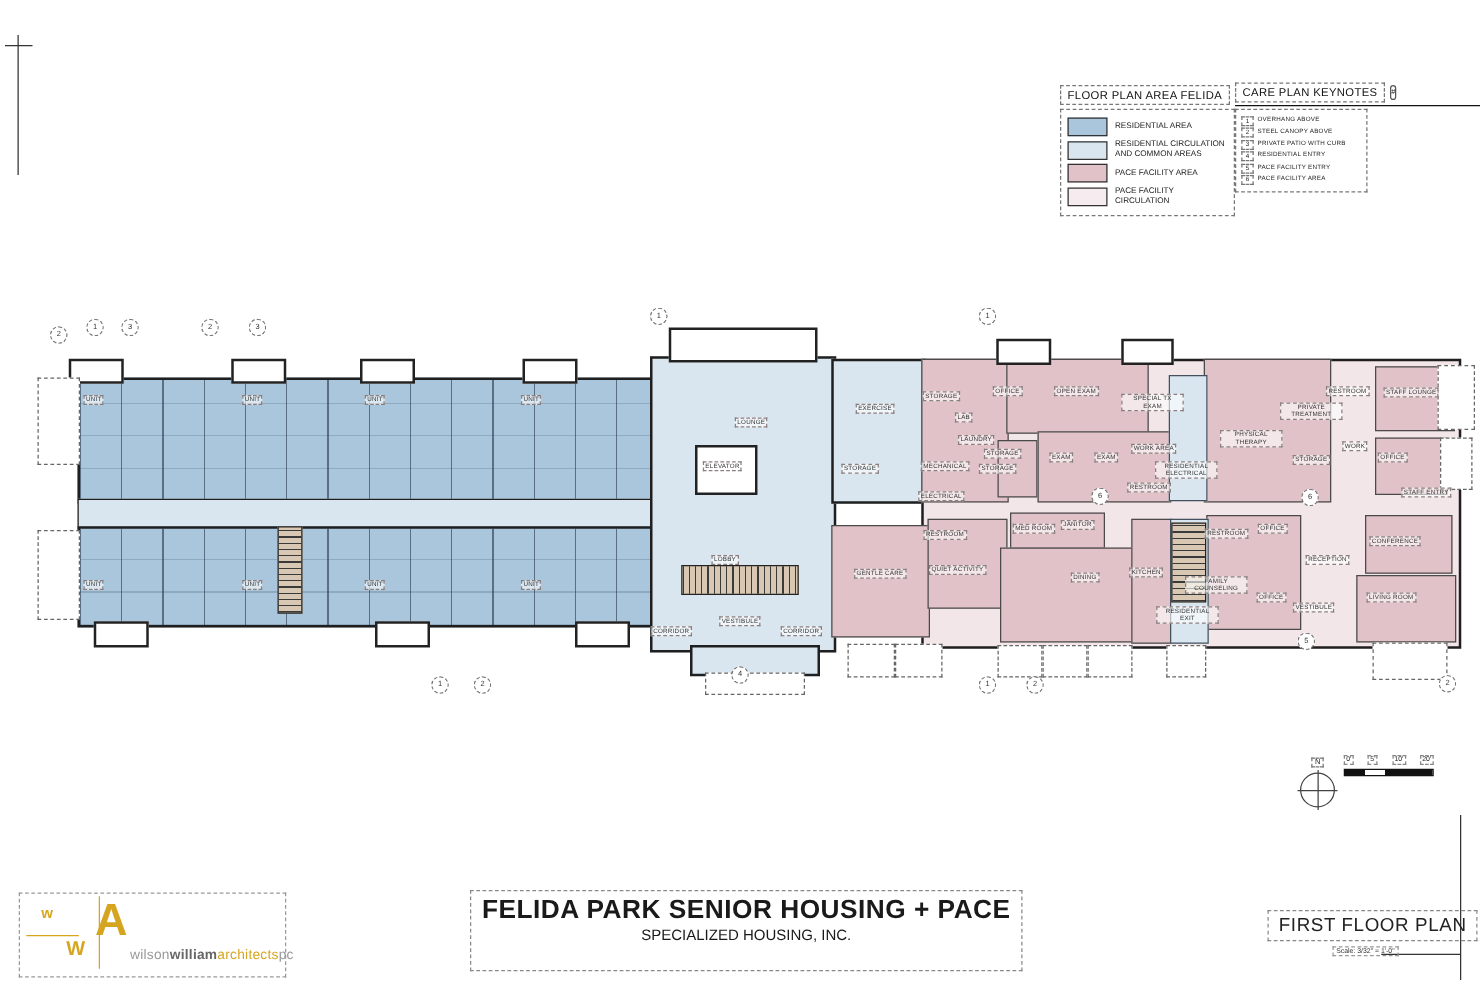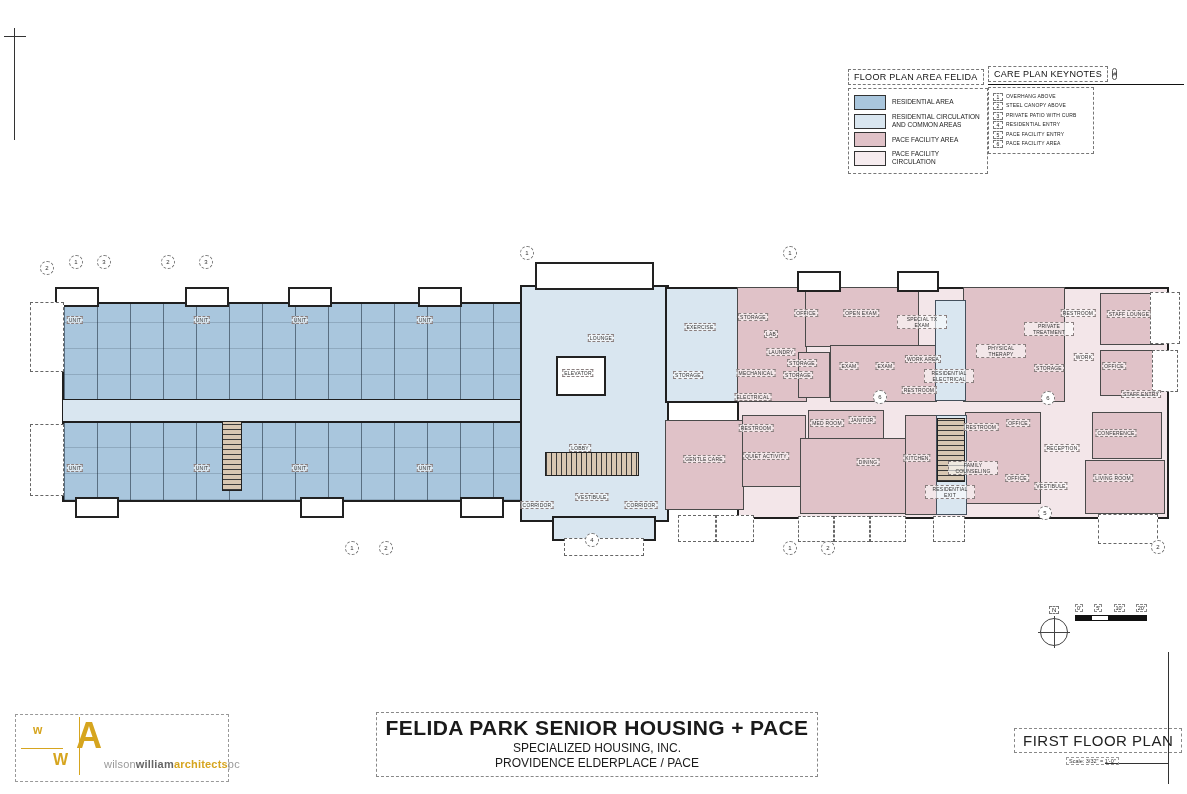--- a/index.html
+++ b/index.html
@@ -277,30 +277,29 @@
   <div class="sb-bar">
     <div style="width:16px;background:#111"></div>
     <div style="width:16px;background:#fff"></div>
     <div style="width:38px;background:#111"></div>
   </div>
 </div>
 
 <div class="abs" id="titleblock" style="left:376px;top:712px;width:440px;height:60px">
   <div class="tb-project">FELIDA PARK SENIOR HOUSING + PACE</div>
   <div class="tb-sub">SPECIALIZED HOUSING, INC.</div>
-  <div class="tb-sub">PROVIDENCE ELDERPLACE / PACE</div>
 </div>
 
 <div class="abs" style="left:1014px;top:728px">
   <div style="border:1px dashed #888;padding:3px 8px;font-size:15px;letter-spacing:.5px;color:#222">FIRST FLOOR PLAN</div>
 </div>
 <div class="abs" style="left:1066px;top:757px;border:1px dashed #999;font-size:5.5px;padding:0 2px;color:#333">Scale: 3/32" = 1'-0"</div>
 
 <div class="abs" id="logo" style="left:15px;top:714px;width:212px;height:66px">
   <div class="abs goldline" style="left:63px;top:2px;width:1px;height:58px"></div>
   <div class="abs goldline" style="left:5px;top:33px;width:42px;height:1px"></div>
   <div class="abs gold" style="left:17px;top:8px;font-size:12px">w</div>
   <div class="abs gold" style="left:60px;top:0px;font-size:36px">A</div>
   <div class="abs gold" style="left:37px;top:36px;font-size:16px">W</div>
   <div class="abs logo-text" style="left:88px;top:43px">
-    <span style="color:#9a9a9a">wilson</span><span style="color:#666;font-weight:bold">william</span><span class="gold" style="font-weight:bold">architects</span><span style="color:#9a9a9a">pc</span>
+    <span style="color:#9a9a9a">wilson</span><span style="color:#666;font-weight:bold">william</span><span class="gold" style="font-weight:normal">architects</span><span style="color:#9a9a9a">pc</span>
   </div>
 </div>
 
 </body></html>

